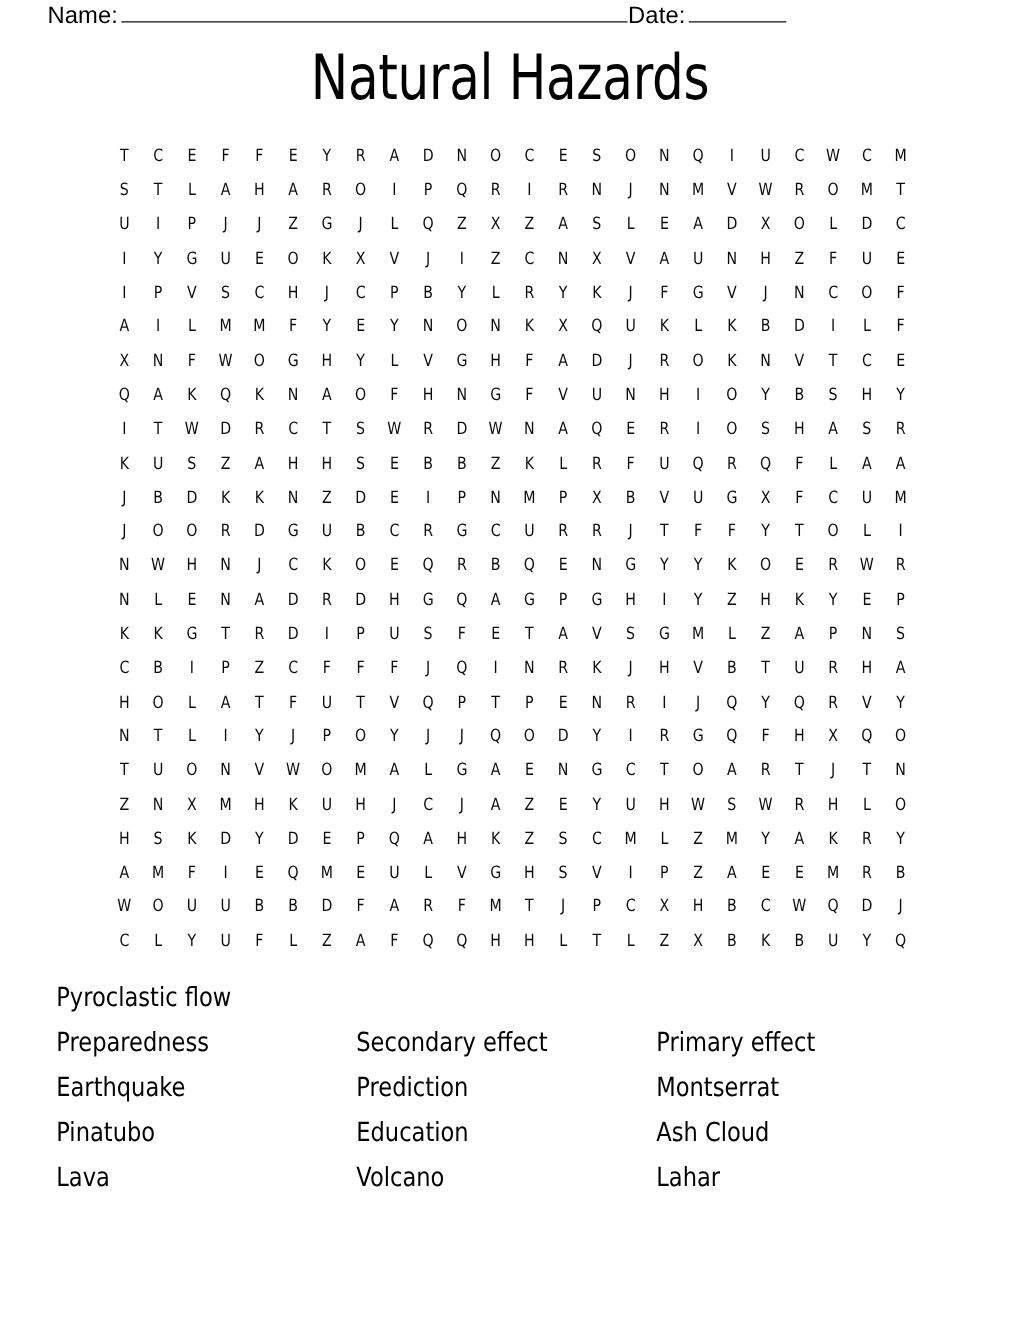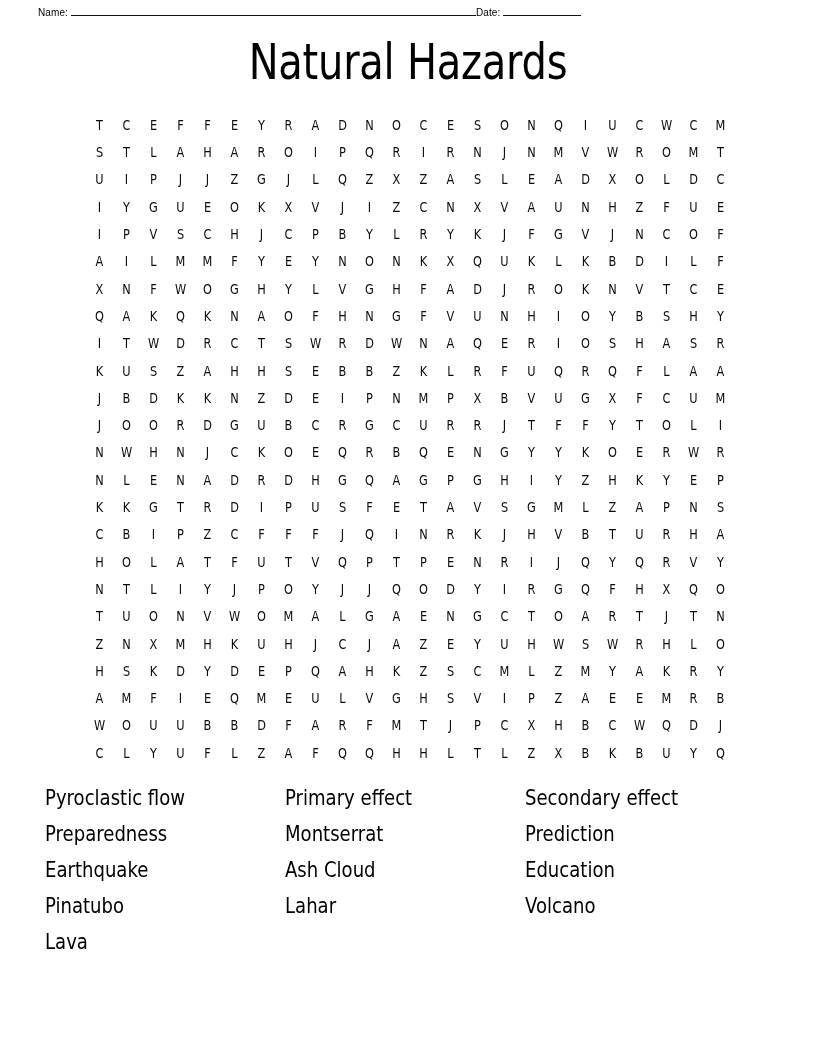--- a/index.html
+++ b/index.html
@@ -32,21 +32,21 @@
     width: 816px;
     height: 26px;
     display: flex;
     align-items: flex-start;
     padding: 0 36px 0 38px;
     box-sizing: border-box;
   }
   .field {
     display: flex;
     align-items: baseline;
-    font-size: 10px;
+    font-size: 19px;
     font-family: "Liberation Sans", sans-serif;
     white-space: nowrap;
   }
   .field-label {
     letter-spacing: 0.1px;
   }
   .rule {
     display: inline-block;
     border-bottom: 1px solid #111;
     height: 13px;
@@ -95,20 +95,21 @@
     transform: scaleX(0.84);
   }
 
   
   .wordlist {
     position: absolute;
     top: 780px;
     left: 45px;
     width: 730px;
     display: flex;
+    align-items: flex-end;
   }
   .word-col {
     display: flex;
     flex-direction: column;
   }
   .word-col.col-0 { width: 240px; }
   .word-col.col-1 { width: 240px; }
   .word-col.col-2 { width: 240px; }
   .word {
     font-family: "DejaVu Sans", sans-serif;
@@ -767,27 +768,27 @@
     </div>
 
   <div class="wordlist">
       <div class="word-col col-0">
         <div class="word">Pyroclastic flow</div>
         <div class="word">Preparedness</div>
         <div class="word">Earthquake</div>
         <div class="word">Pinatubo</div>
         <div class="word">Lava</div>
       </div>
+      <div class="word-col col-1">
+        <div class="word">Secondary effect</div>
+        <div class="word">Prediction</div>
+        <div class="word">Education</div>
+        <div class="word">Volcano</div>
+      </div>
       <div class="word-col col-2">
         <div class="word">Primary effect</div>
         <div class="word">Montserrat</div>
         <div class="word">Ash Cloud</div>
         <div class="word">Lahar</div>
       </div>
-      <div class="word-col col-1">
-        <div class="word">Secondary effect</div>
-        <div class="word">Prediction</div>
-        <div class="word">Education</div>
-        <div class="word">Volcano</div>
-      </div>
     </div>
 
 </div>
 
 </body></html>

